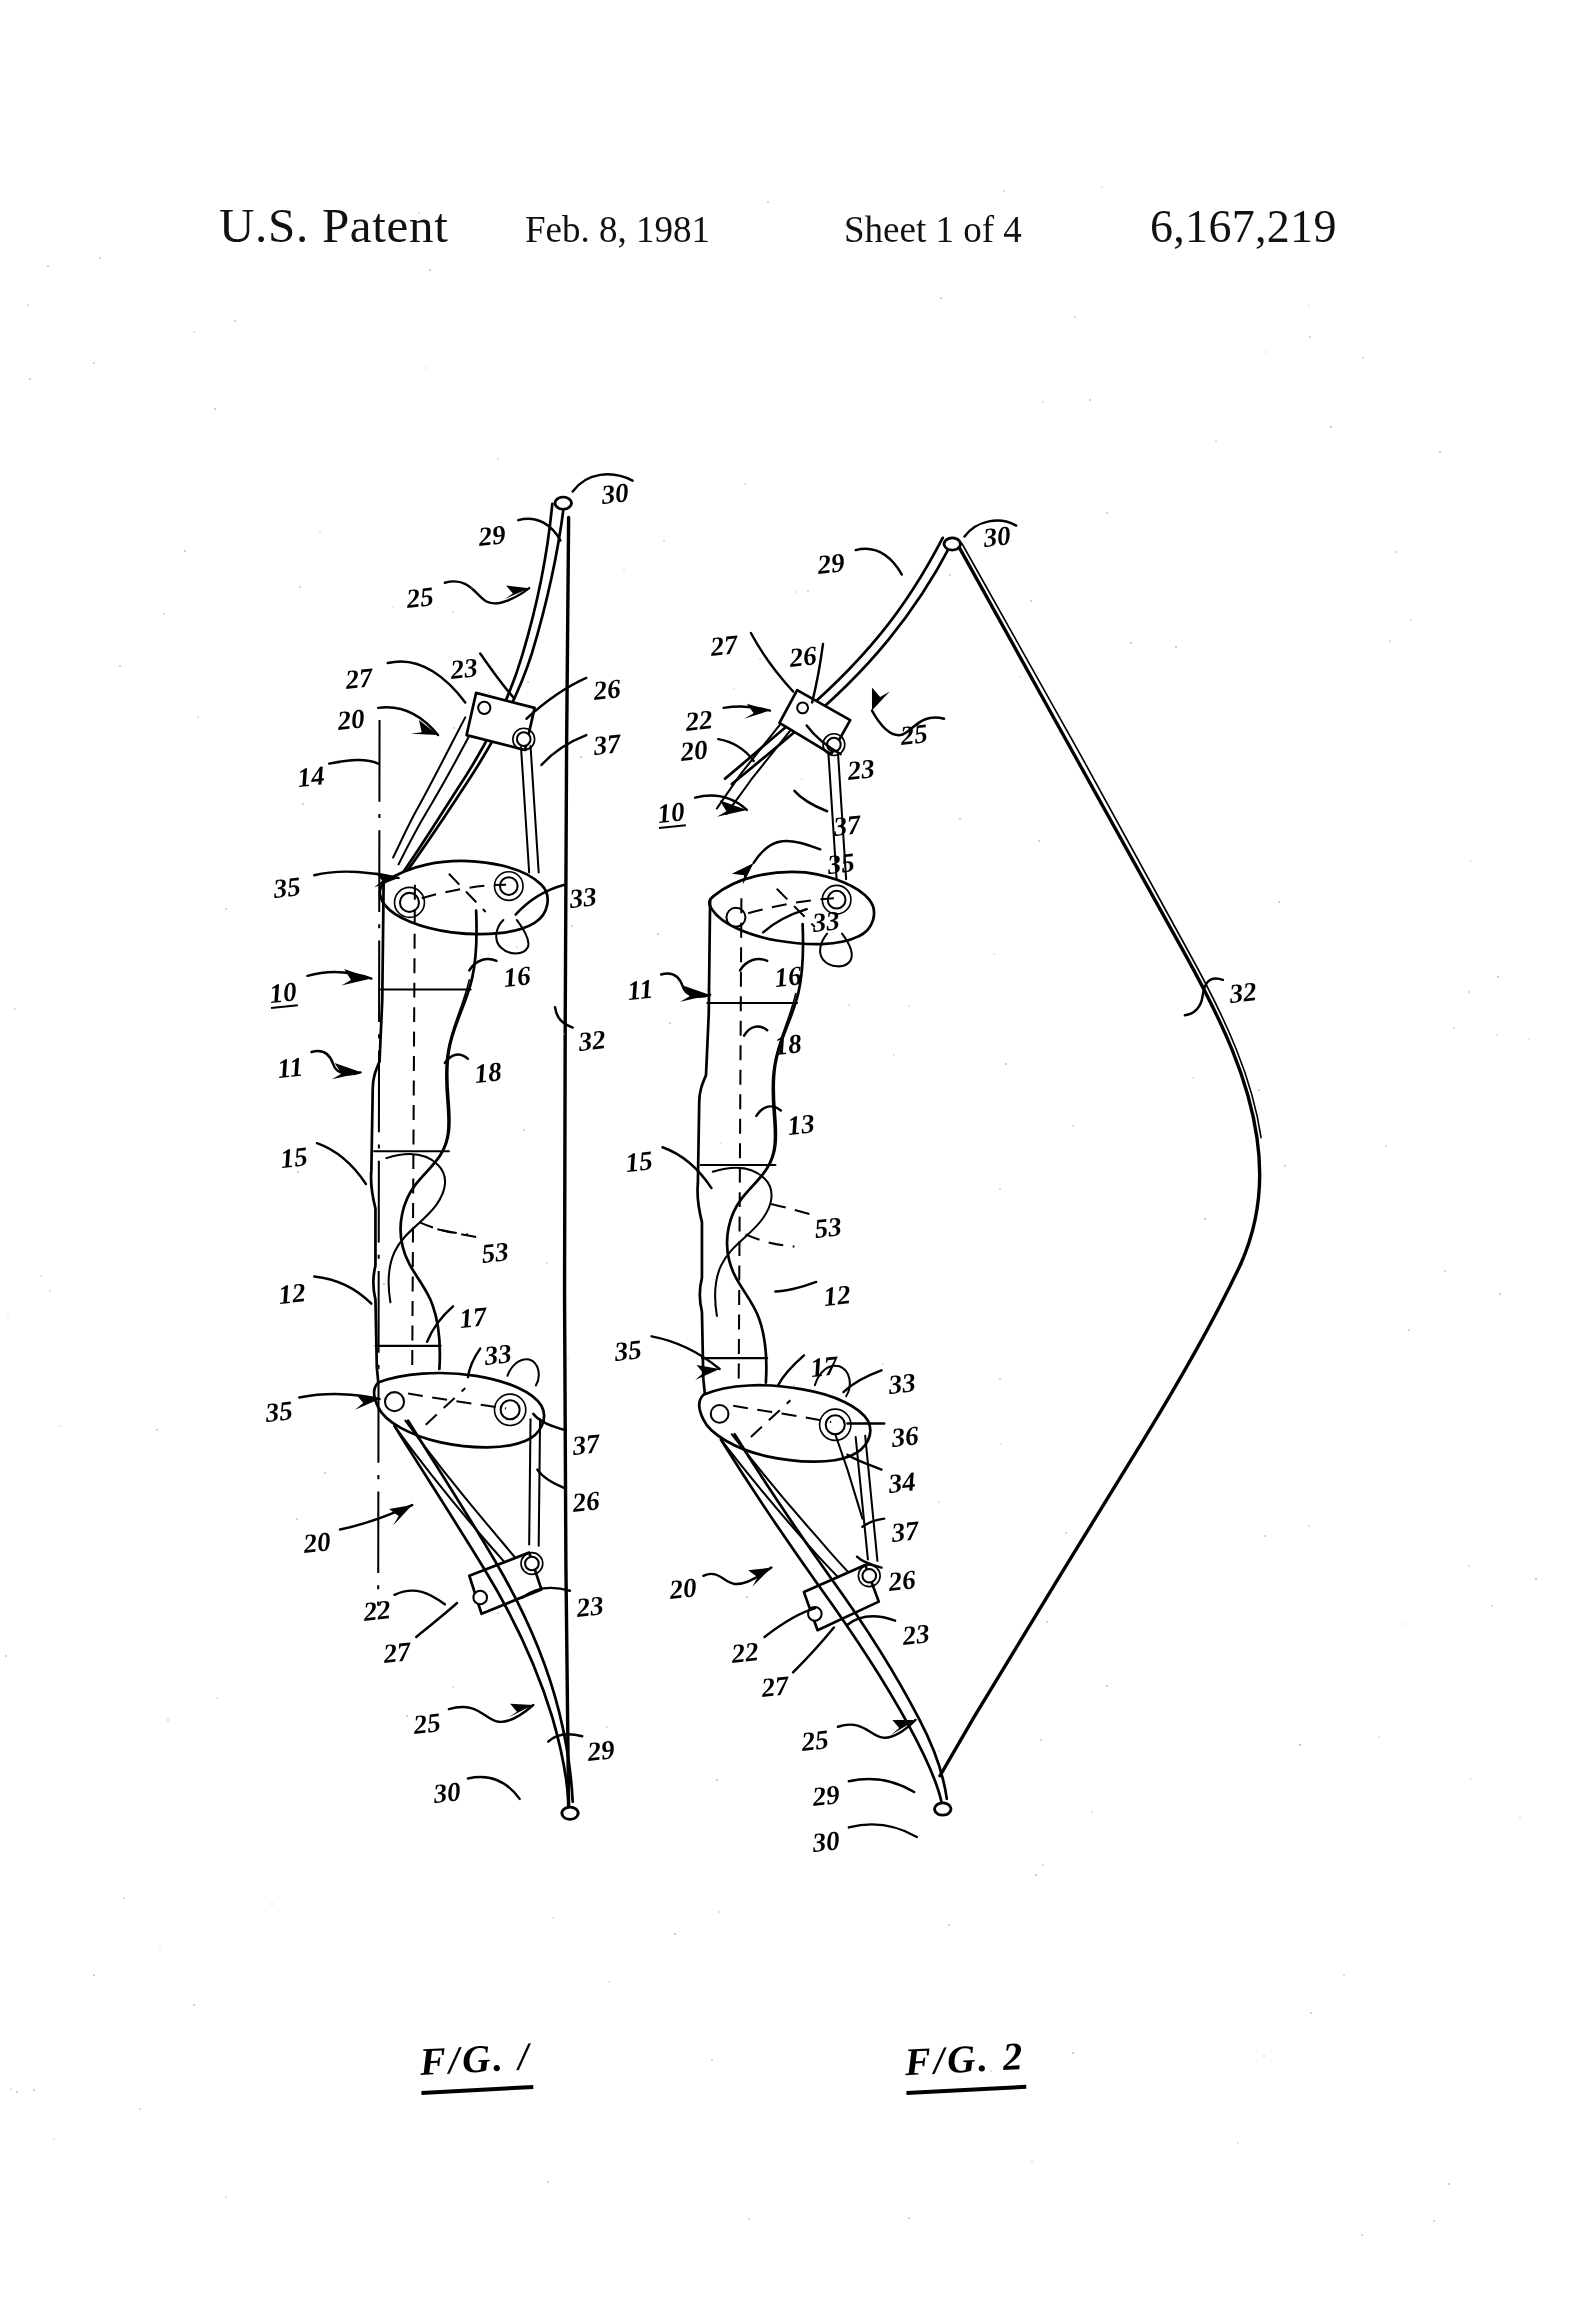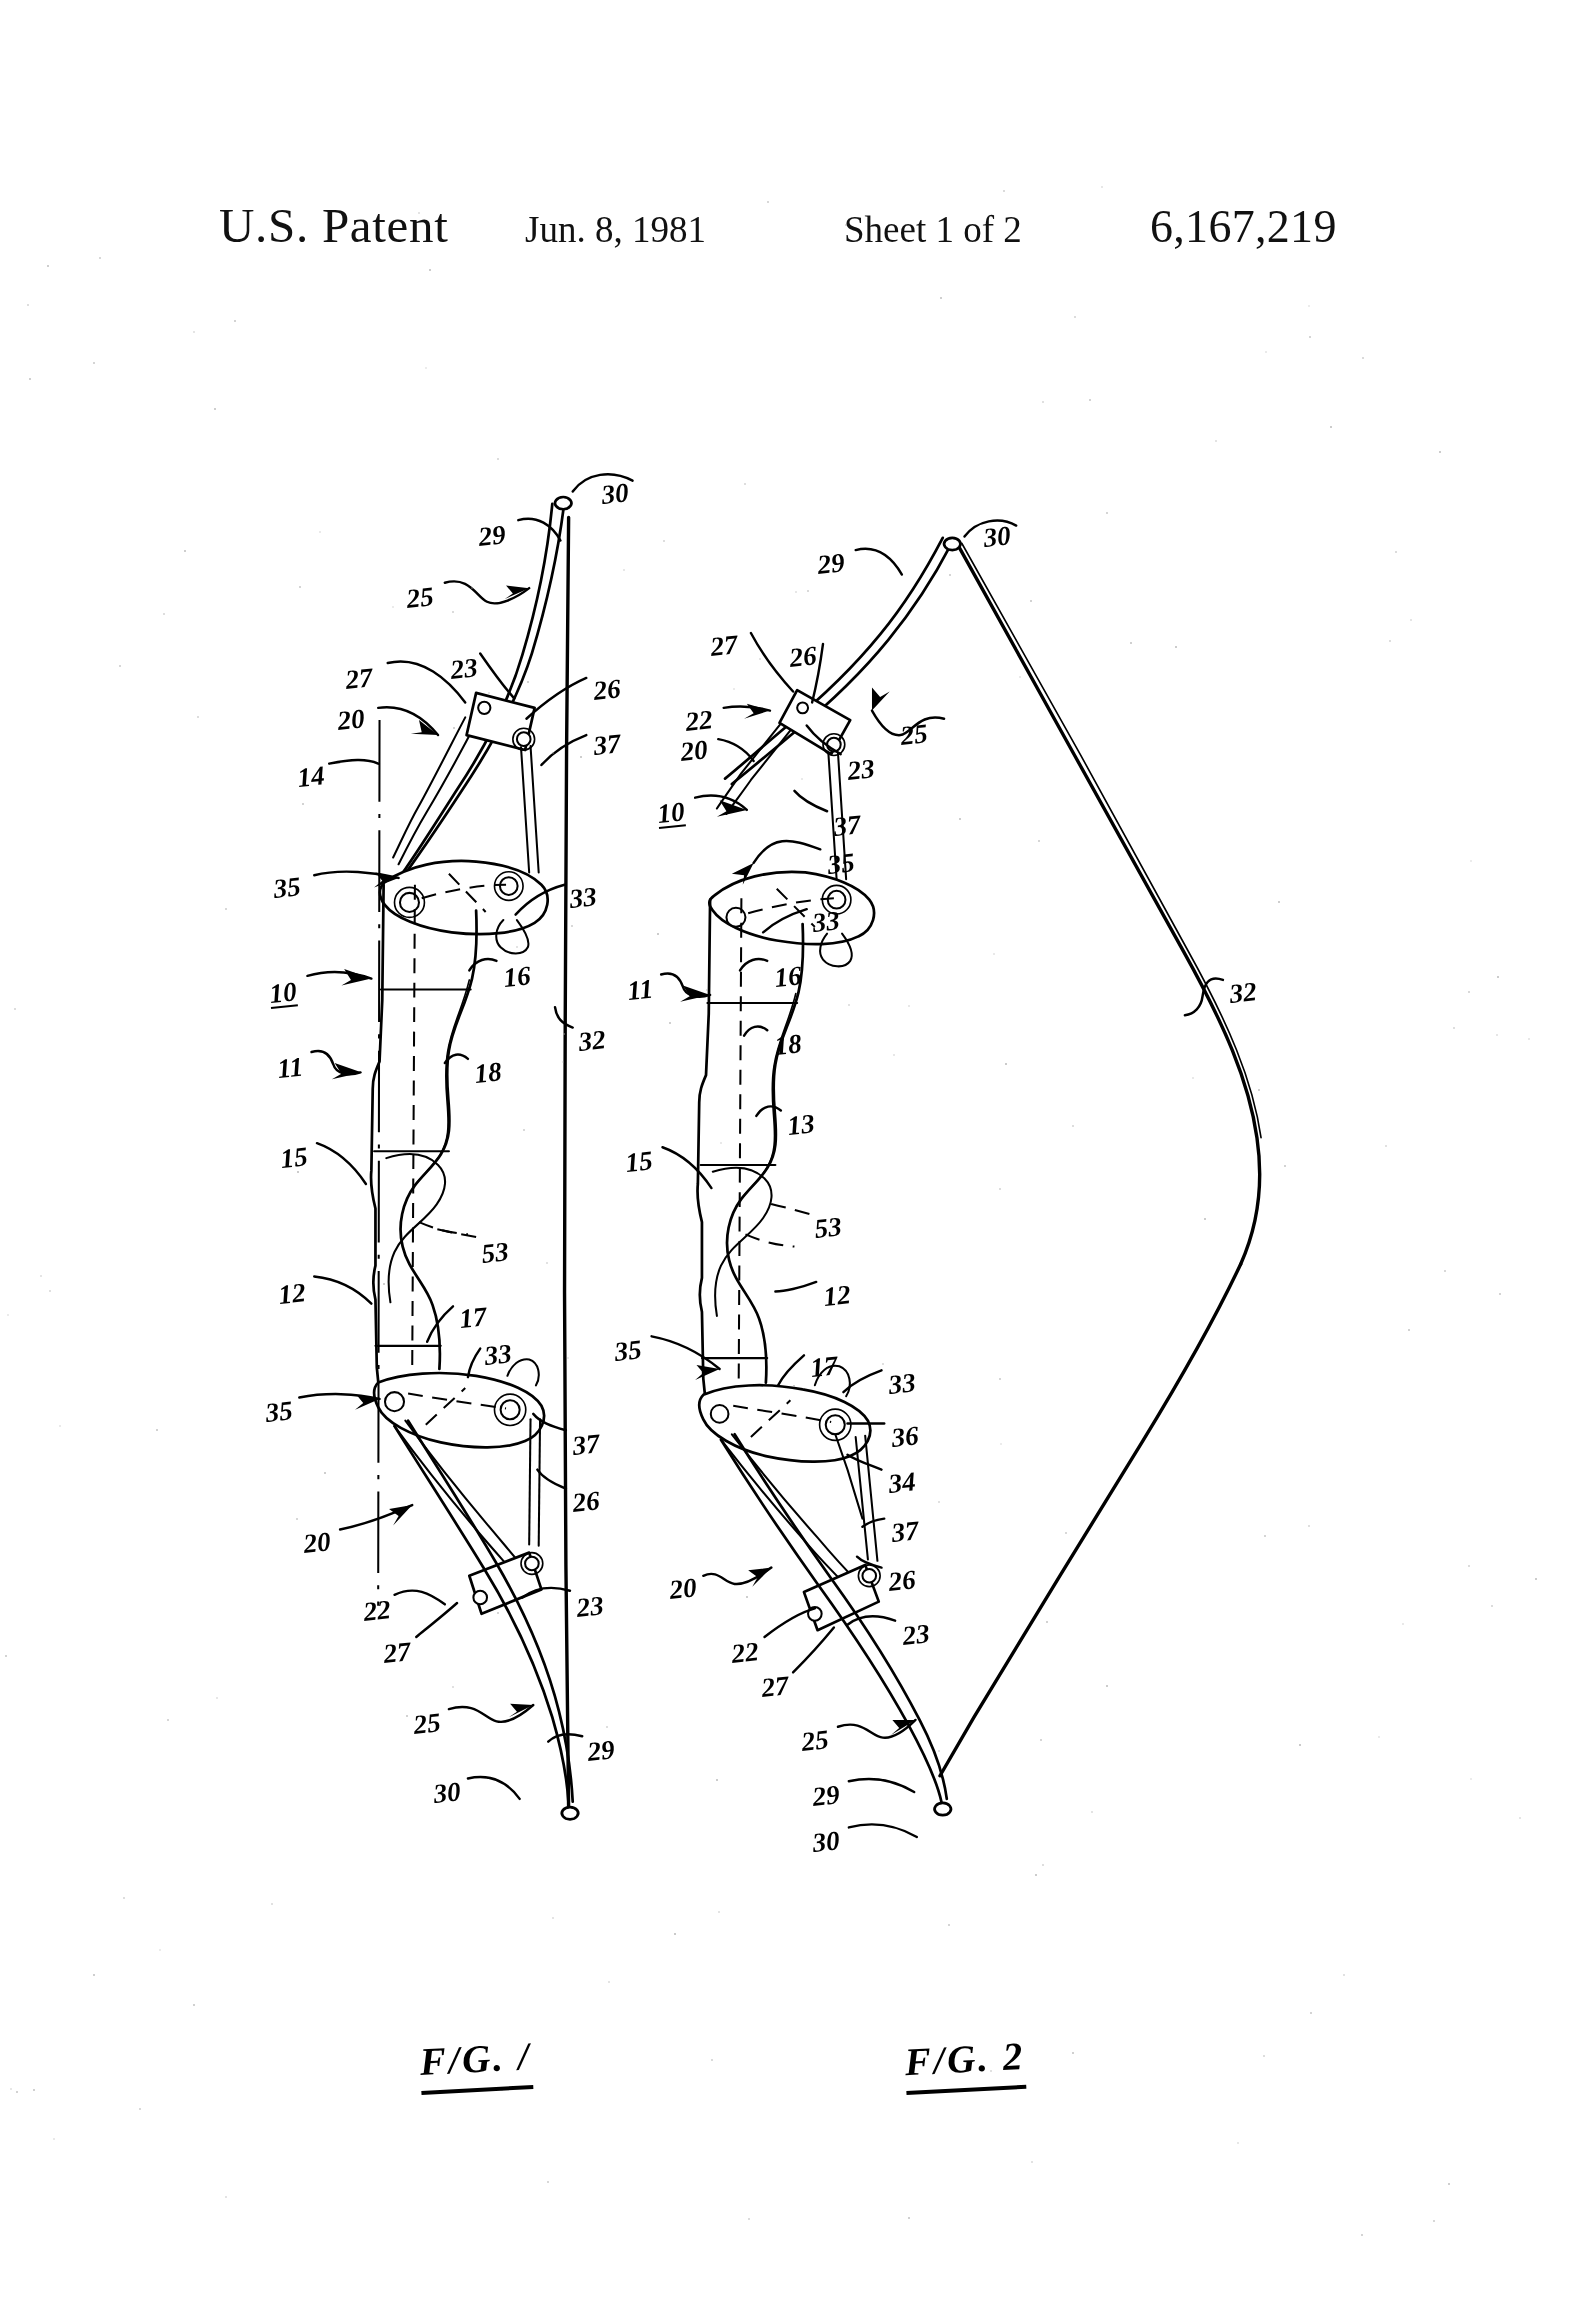--- a/index.html
+++ b/index.html
@@ -116,22 +116,22 @@
   #figcap-2 { left: 905px; top: 2036px; }
 
   
   .speck { position: absolute; background: #9a9a9a; width: 2px; height: 2px; border-radius: 50%; }
 </style>
 </head>
 <body>
 
 <div id="patent-header">
   <div class="hdr" id="hdr-office">U.S. Patent</div>
-  <div class="hdr" id="hdr-date">Jun. 8, 1981</div>
-  <div class="hdr" id="hdr-sheet">Sheet 1 of 2</div>
+  <div class="hdr" id="hdr-date">Feb. 8, 1981</div>
+  <div class="hdr" id="hdr-sheet">Sheet 1 of 4</div>
   <div class="hdr" id="hdr-number">6,167,219</div>
 </div>
 
 <div id="drawing-sheet">
 
 <svg class="figure-svg" viewBox="0 0 2320 3408" xmlns="http://www.w3.org/2000/svg">
 
   <g>
 
     <path class="ln-string" d="M 836 760 L 833 1100 L 831 1500 L 830 1900 L 832 2300 L 836 2660"></path>

